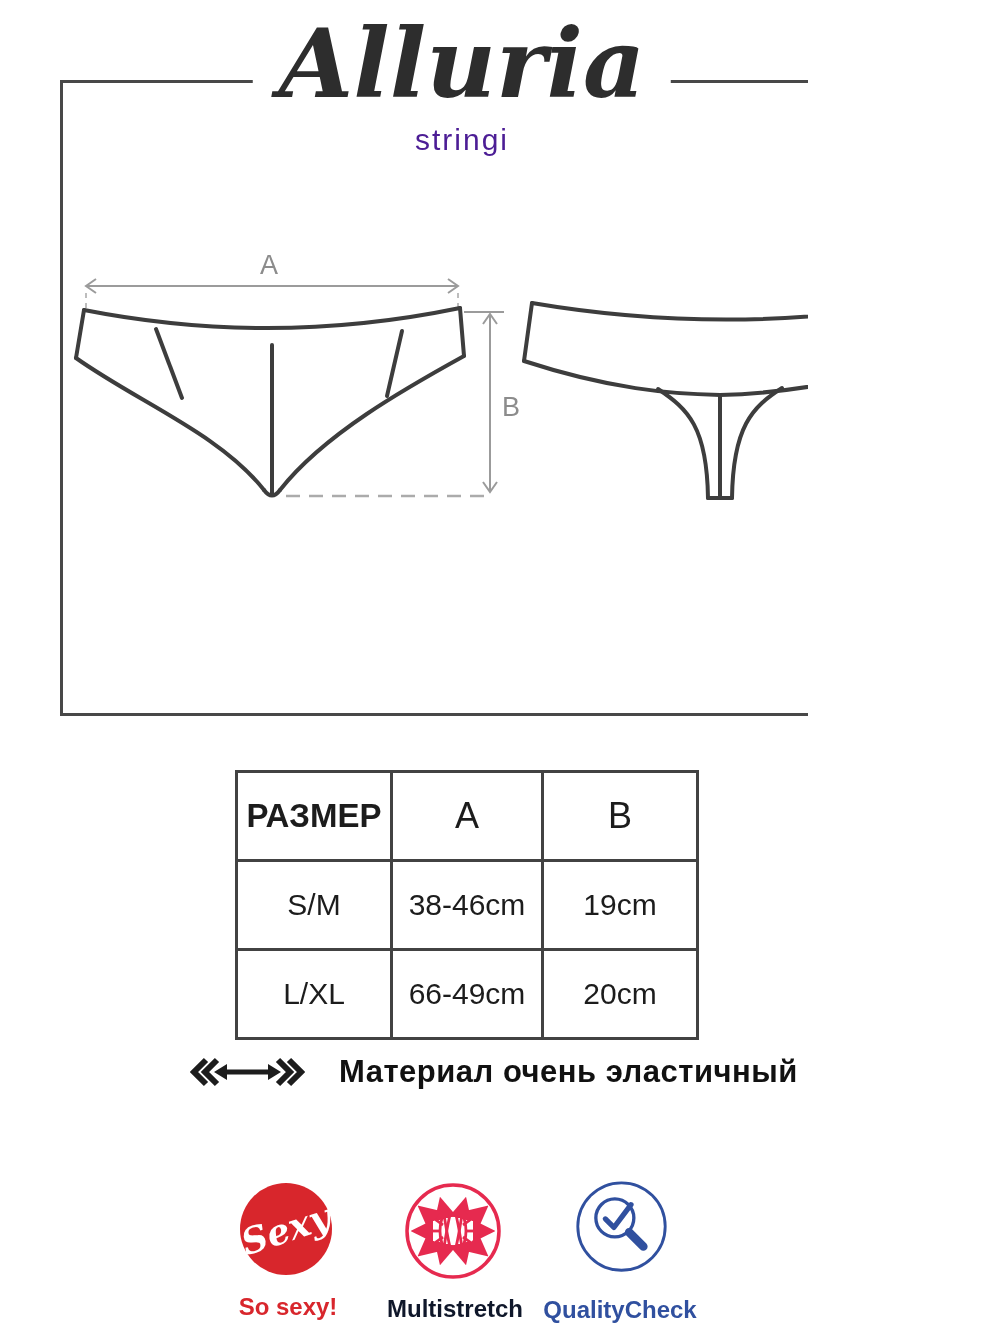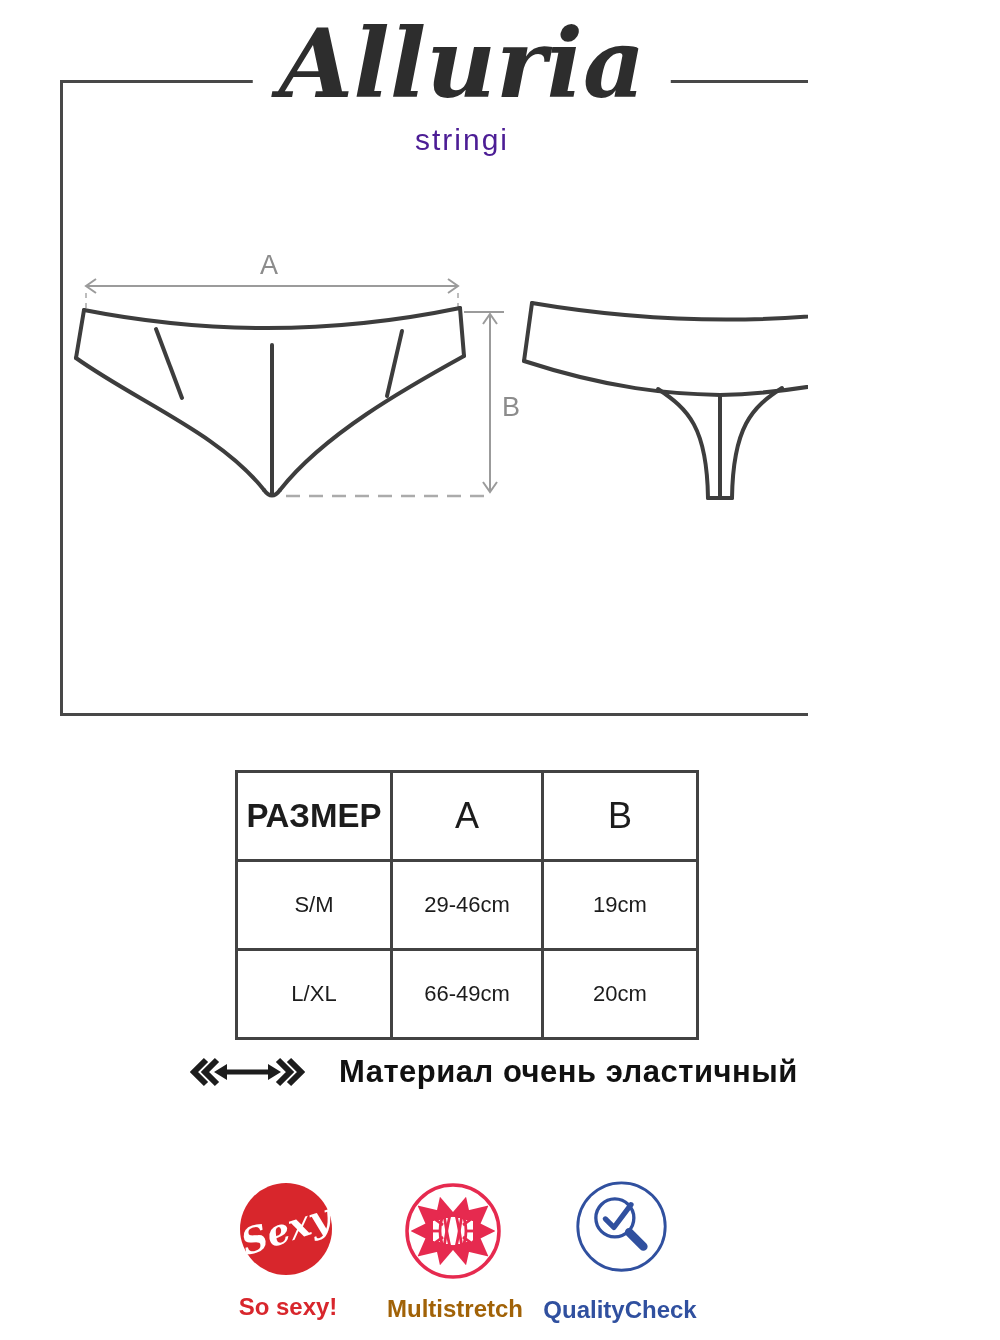--- a/index.html
+++ b/index.html
@@ -29,37 +29,37 @@
 
   
   .size-table{position:absolute;left:235px;top:770px;border-collapse:collapse;
               table-layout:fixed;}
   .size-table td,.size-table th{border:3px solid #424242;text-align:center;
               vertical-align:middle;background:#ffffff;color:#1c1c1c;padding:0;}
   .col-size{width:152px;} .col-a{width:148px;} .col-b{width:152px;}
   .size-table tr{height:89px;}
   .th-size{font-weight:bold;font-size:33px;}
   .th-ab{font-weight:normal;font-size:36px;}
-  .cell{font-weight:normal;font-size:22px;}
+  .cell{font-weight:normal;font-size:30px;}
 
   
   .material{position:absolute;left:190px;top:1054px;display:flex;align-items:center;}
   .material .txt{margin-left:34px;font-size:31px;font-weight:bold;color:#111111;
                  letter-spacing:0.5px;white-space:nowrap;}
 
   
   .sexy-circle{position:absolute;left:240px;top:1183px;width:92px;height:92px;
                border-radius:50%;background:#d8262c;display:flex;align-items:center;
                justify-content:center;}
   .sexy-circle span{font-family:"DejaVu Serif",serif;font-style:italic;font-weight:bold;
                color:#ffffff;font-size:36px;transform:rotate(-18deg);}
   .badge-label{position:absolute;transform:translateX(-50%);font-size:24px;
                font-weight:bold;white-space:nowrap;}
   .lbl-sexy{left:288px;top:1293px;color:#d8262c;text-align:right;}
-  .lbl-multi{left:455px;top:1295px;color:#a16207;}
+  .lbl-multi{left:455px;top:1295px;color:#0f172a;}
   .lbl-quality{left:620px;top:1296px;color:#30509f;text-align:center;}
   .multi-icon{position:absolute;left:403px;top:1181px;}
   .quality-icon{position:absolute;left:574px;top:1179px;}
 </style>
 </head>
 <body>
 
 <div class="page">
 
   <div class="frame"></div>
@@ -118,21 +118,21 @@
 
   <table class="size-table">
     <tbody>
         <tr>
       <th class="th-size col-size">РАЗМЕР</th>
       <th class="th-ab col-a">A</th>
       <th class="th-ab col-b">B</th>
     </tr>
     <tr>
       <td class="cell">S/M</td>
-      <td class="cell">29-46cm</td>
+      <td class="cell">38-46cm</td>
       <td class="cell">19cm</td>
     </tr>
     <tr>
       <td class="cell">L/XL</td>
       <td class="cell">66-49cm</td>
       <td class="cell">20cm</td>
     </tr>
   </tbody>
     </table>
 

